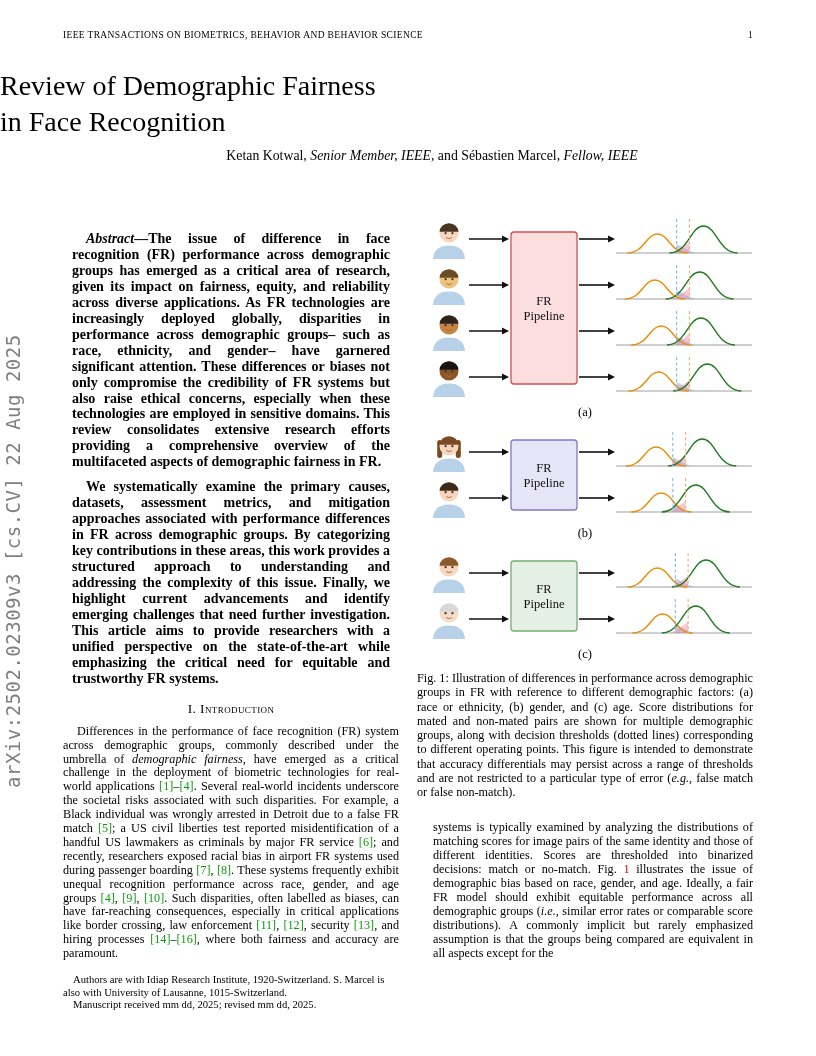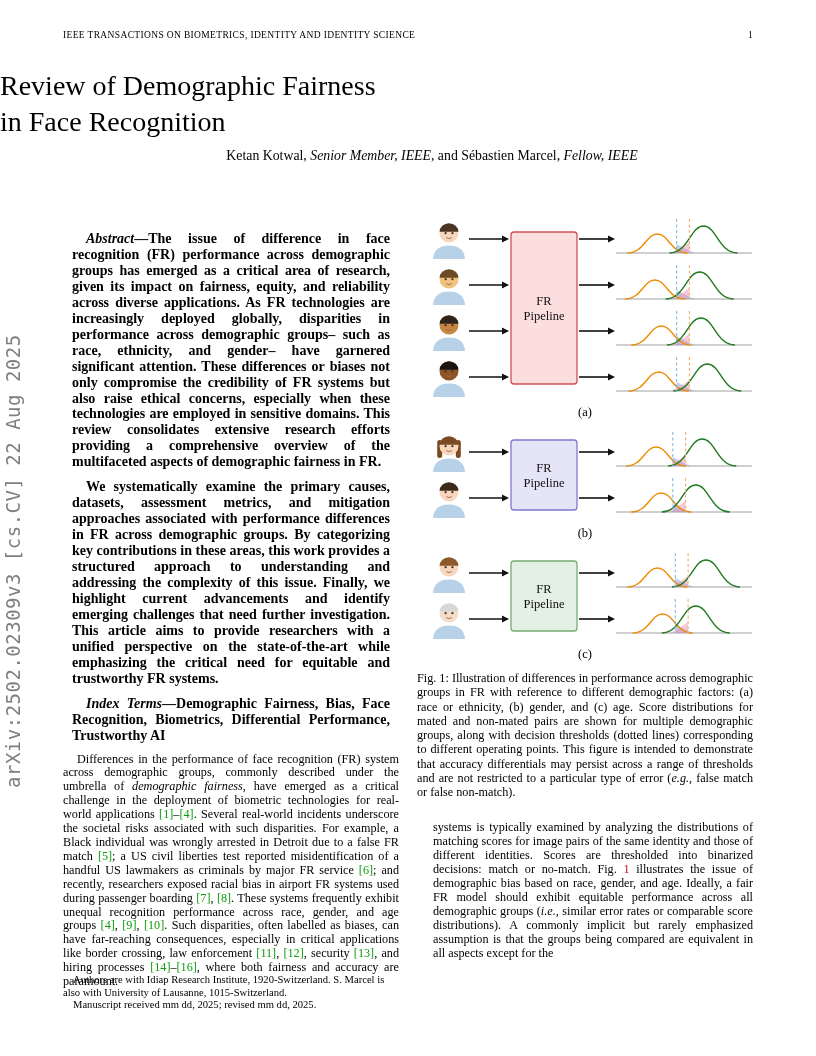--- a/index.html
+++ b/index.html
@@ -32,40 +32,40 @@
   .seg.ref{color:#cc1111;}
   .seg.it{font-style:italic;}
   .seg.bi{font-style:italic;}
 </style>
 </head>
 <body>
 
 <div class="page">
 
   <div class="running-header">
-    <span>IEEE TRANSACTIONS ON BIOMETRICS, IDENTITY AND IDENTITY SCIENCE</span>
+    <span>IEEE TRANSACTIONS ON BIOMETRICS, BEHAVIOR AND BEHAVIOR SCIENCE</span>
     <span>1</span>
   </div>
 
   <div class="arxiv-anchor">
     <span class="stamp">arXiv:2502.02309v3  [cs.CV]  22 Aug 2025</span>
   </div>
 
   <h1 class="paper-title">
     <span>Review of Demographic Fairness</span><br>
     <span>in Face Recognition</span>
   </h1>
 
   <div class="authors-line"><span class="seg plain">Ketan Kotwal, </span><span class="seg it">Senior Member, IEEE,</span><span class="seg plain"> and Sébastien Marcel, </span><span class="seg it">Fellow, IEEE</span></div>
 
   <div class="col-left">
     <p class="abstract-par"><span class="seg bi">Abstract</span><span class="seg plain">—The issue of difference in face recognition (FR) performance across demographic groups has emerged as a critical area of research, given its impact on fairness, equity, and reliability across diverse applications. As FR technologies are increasingly deployed globally, disparities in performance across demographic groups– such as race, ethnicity, and gender– have garnered significant attention. These differences or biases not only compromise the credibility of FR systems but also raise ethical concerns, especially when these technologies are employed in sensitive domains. This review consolidates extensive research efforts providing a comprehensive overview of the multifaceted aspects of demographic fairness in FR.</span></p>
     <p class="abstract-par"><span class="seg plain">We systematically examine the primary causes, datasets, assessment metrics, and mitigation approaches associated with performance differences in FR across demographic groups. By categorizing key contributions in these areas, this work provides a structured approach to understanding and addressing the complexity of this issue. Finally, we highlight current advancements and identify emerging challenges that need further investigation. This article aims to provide researchers with a unified perspective on the state-of-the-art while emphasizing the critical need for equitable and trustworthy FR systems.</span></p>
-    <p class="abstract-par index-terms"><span class="seg bi">Index Terms</span><span class="seg plain">—Demographic Fairness, Bias, Face Recognition, Biometrics, Differential Performance, Trustworthy AI</span></p>
-
+
+    <h2 class="section-heading">I. Introduction</h2>
 
     <p class="body-par"><span class="seg plain">Differences in the performance of face recognition (FR) system across demographic groups, commonly described under the umbrella of </span><span class="seg it">demographic fairness</span><span class="seg plain">, have emerged as a critical challenge in the deployment of biometric technologies for real-world applications </span><span class="seg cite">[1]</span><span class="seg plain">–</span><span class="seg cite">[4]</span><span class="seg plain">. Several real-world incidents underscore the societal risks associated with such disparities. For example, a Black individual was wrongly arrested in Detroit due to a false FR match </span><span class="seg cite">[5]</span><span class="seg plain">; a US civil liberties test reported misidentification of a handful US lawmakers as criminals by major FR service </span><span class="seg cite">[6]</span><span class="seg plain">; and recently, researchers exposed racial bias in airport FR systems used during passenger boarding </span><span class="seg cite">[7]</span><span class="seg plain">, </span><span class="seg cite">[8]</span><span class="seg plain">. These systems frequently exhibit unequal recognition performance across race, gender, and age groups </span><span class="seg cite">[4]</span><span class="seg plain">, </span><span class="seg cite">[9]</span><span class="seg plain">, </span><span class="seg cite">[10]</span><span class="seg plain">. Such disparities, often labelled as biases, can have far-reaching consequences, especially in critical applications like border crossing, law enforcement </span><span class="seg cite">[11]</span><span class="seg plain">, </span><span class="seg cite">[12]</span><span class="seg plain">, security </span><span class="seg cite">[13]</span><span class="seg plain">, and hiring processes </span><span class="seg cite">[14]</span><span class="seg plain">–</span><span class="seg cite">[16]</span><span class="seg plain">, where both fairness and accuracy are paramount.</span></p>
 
     <div class="footnote">
       <p>Authors are with Idiap Research Institute, 1920-Switzerland. S. Marcel is also with University of Lausanne, 1015-Switzerland.</p>
       <p>Manuscript received mm dd, 2025; revised mm dd, 2025.</p>
     </div>
   </div>
 
   <div class="col-right">

